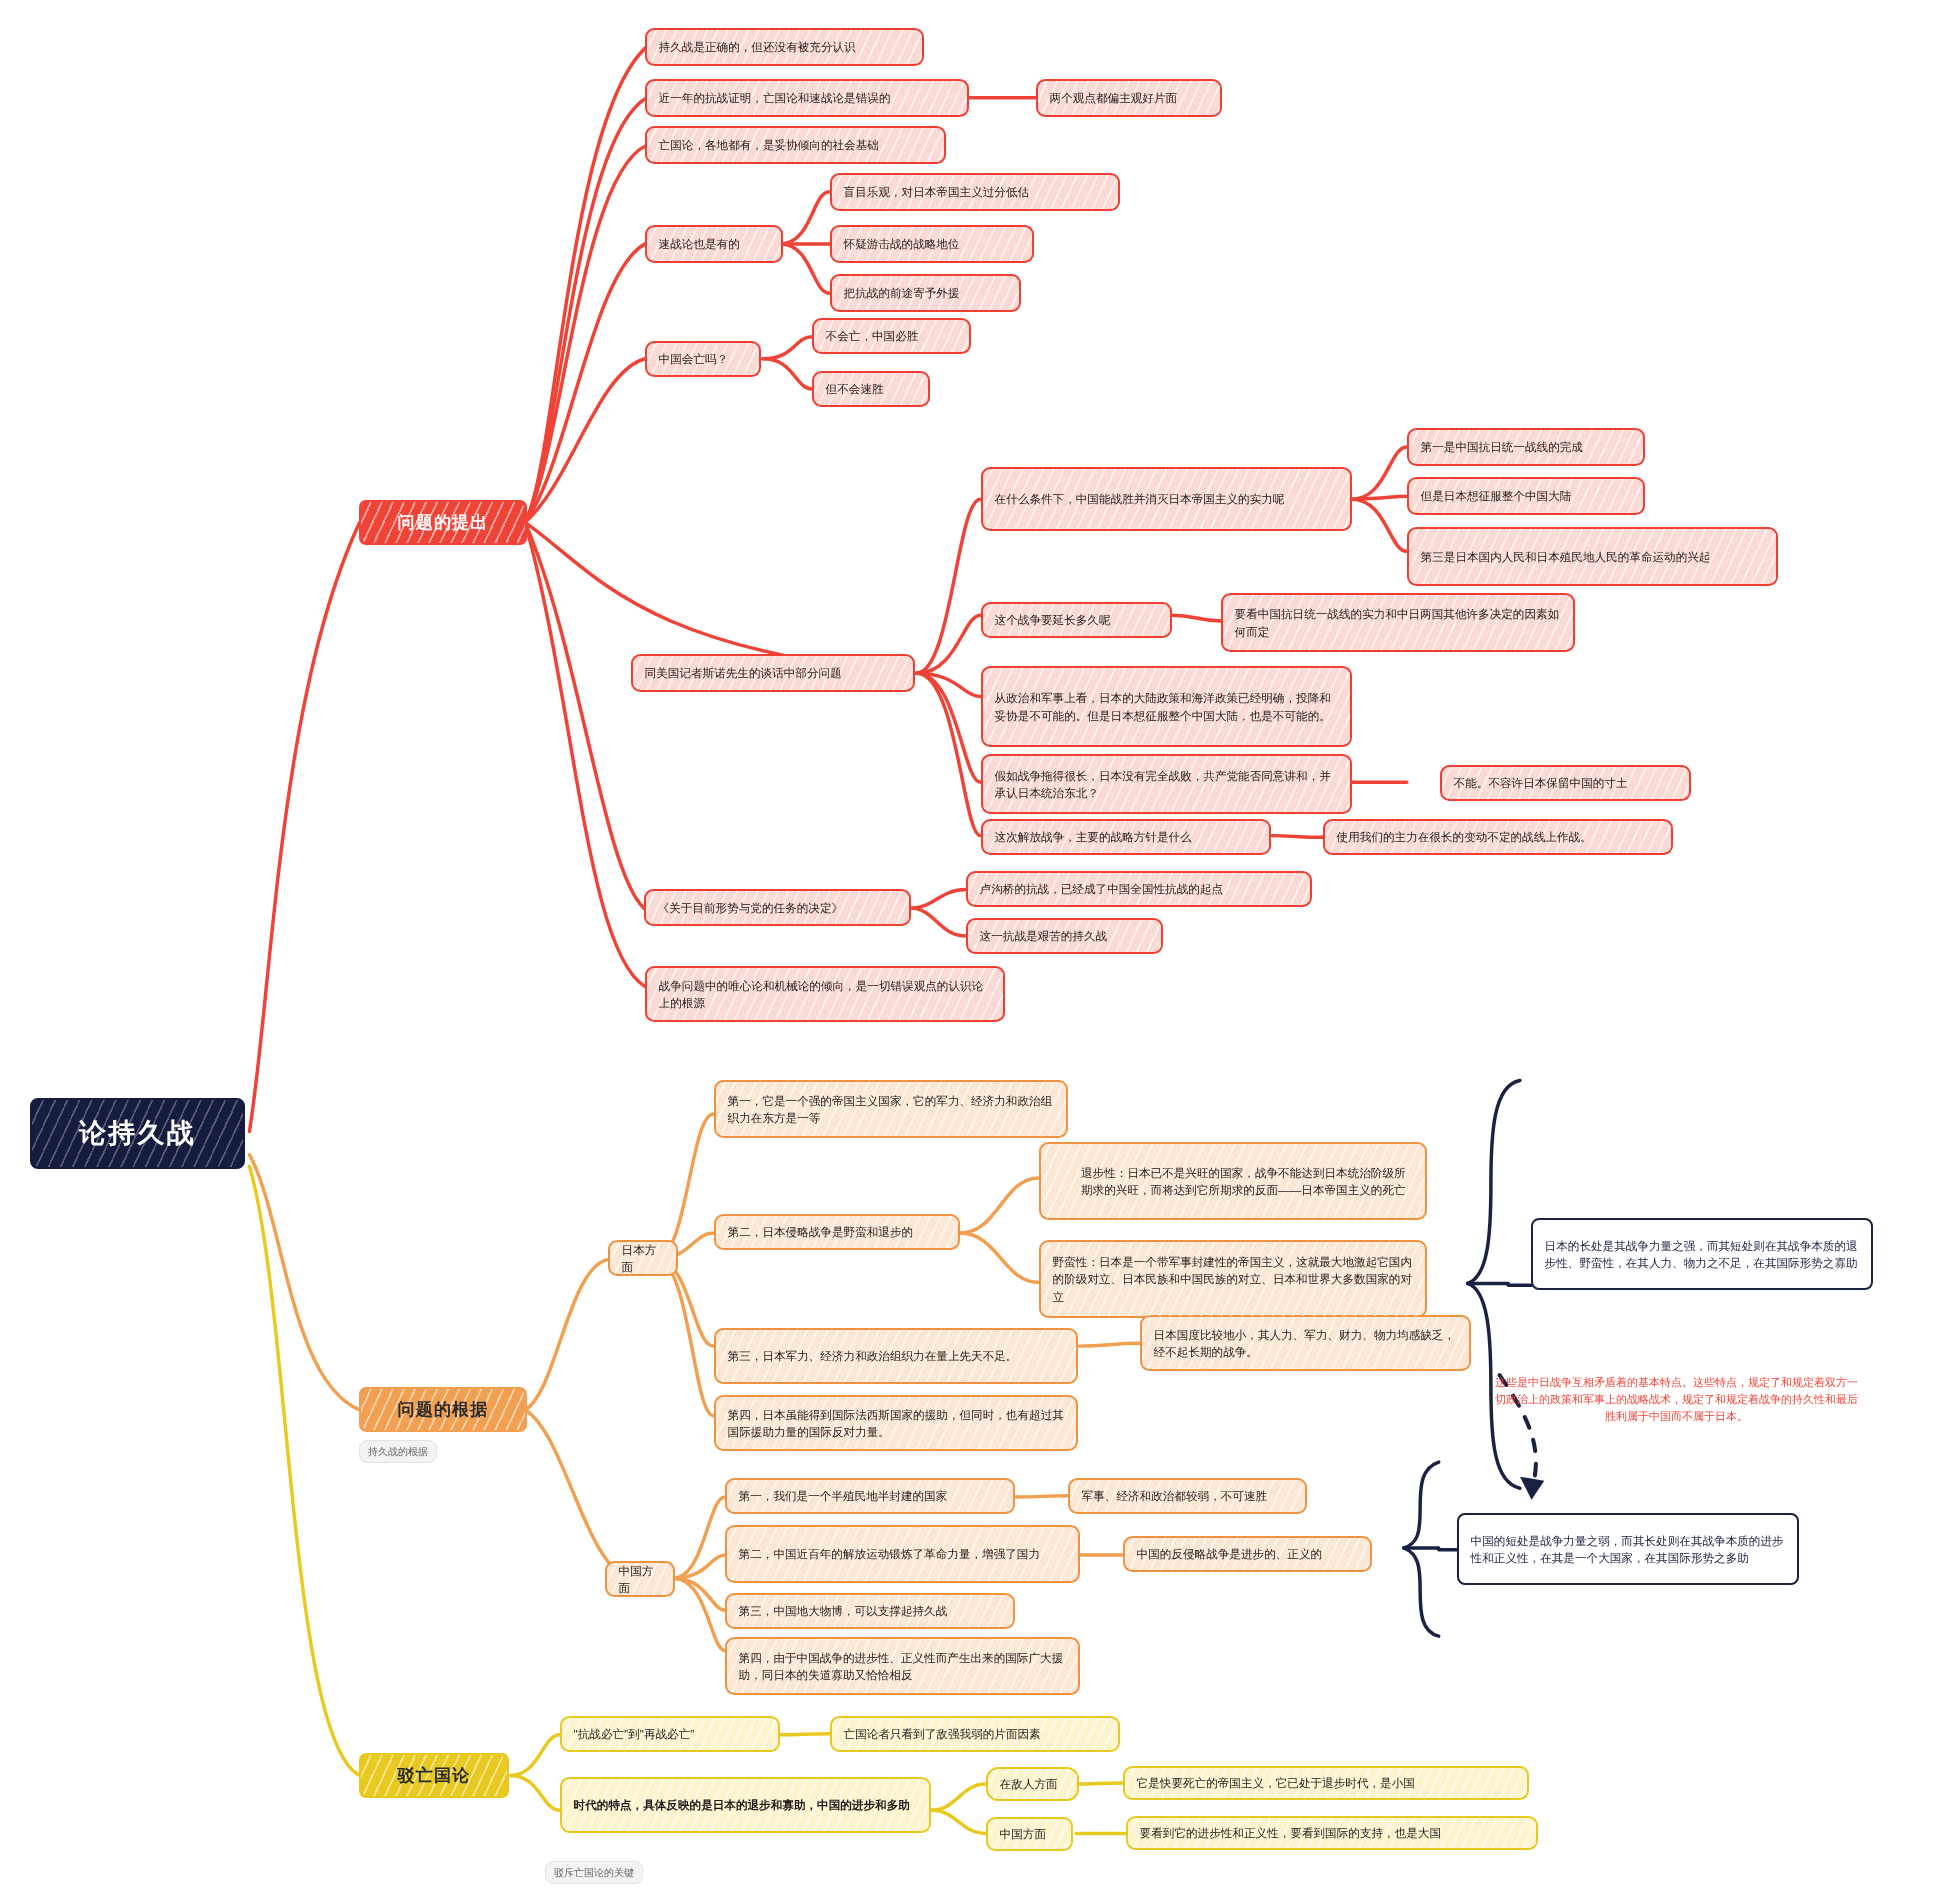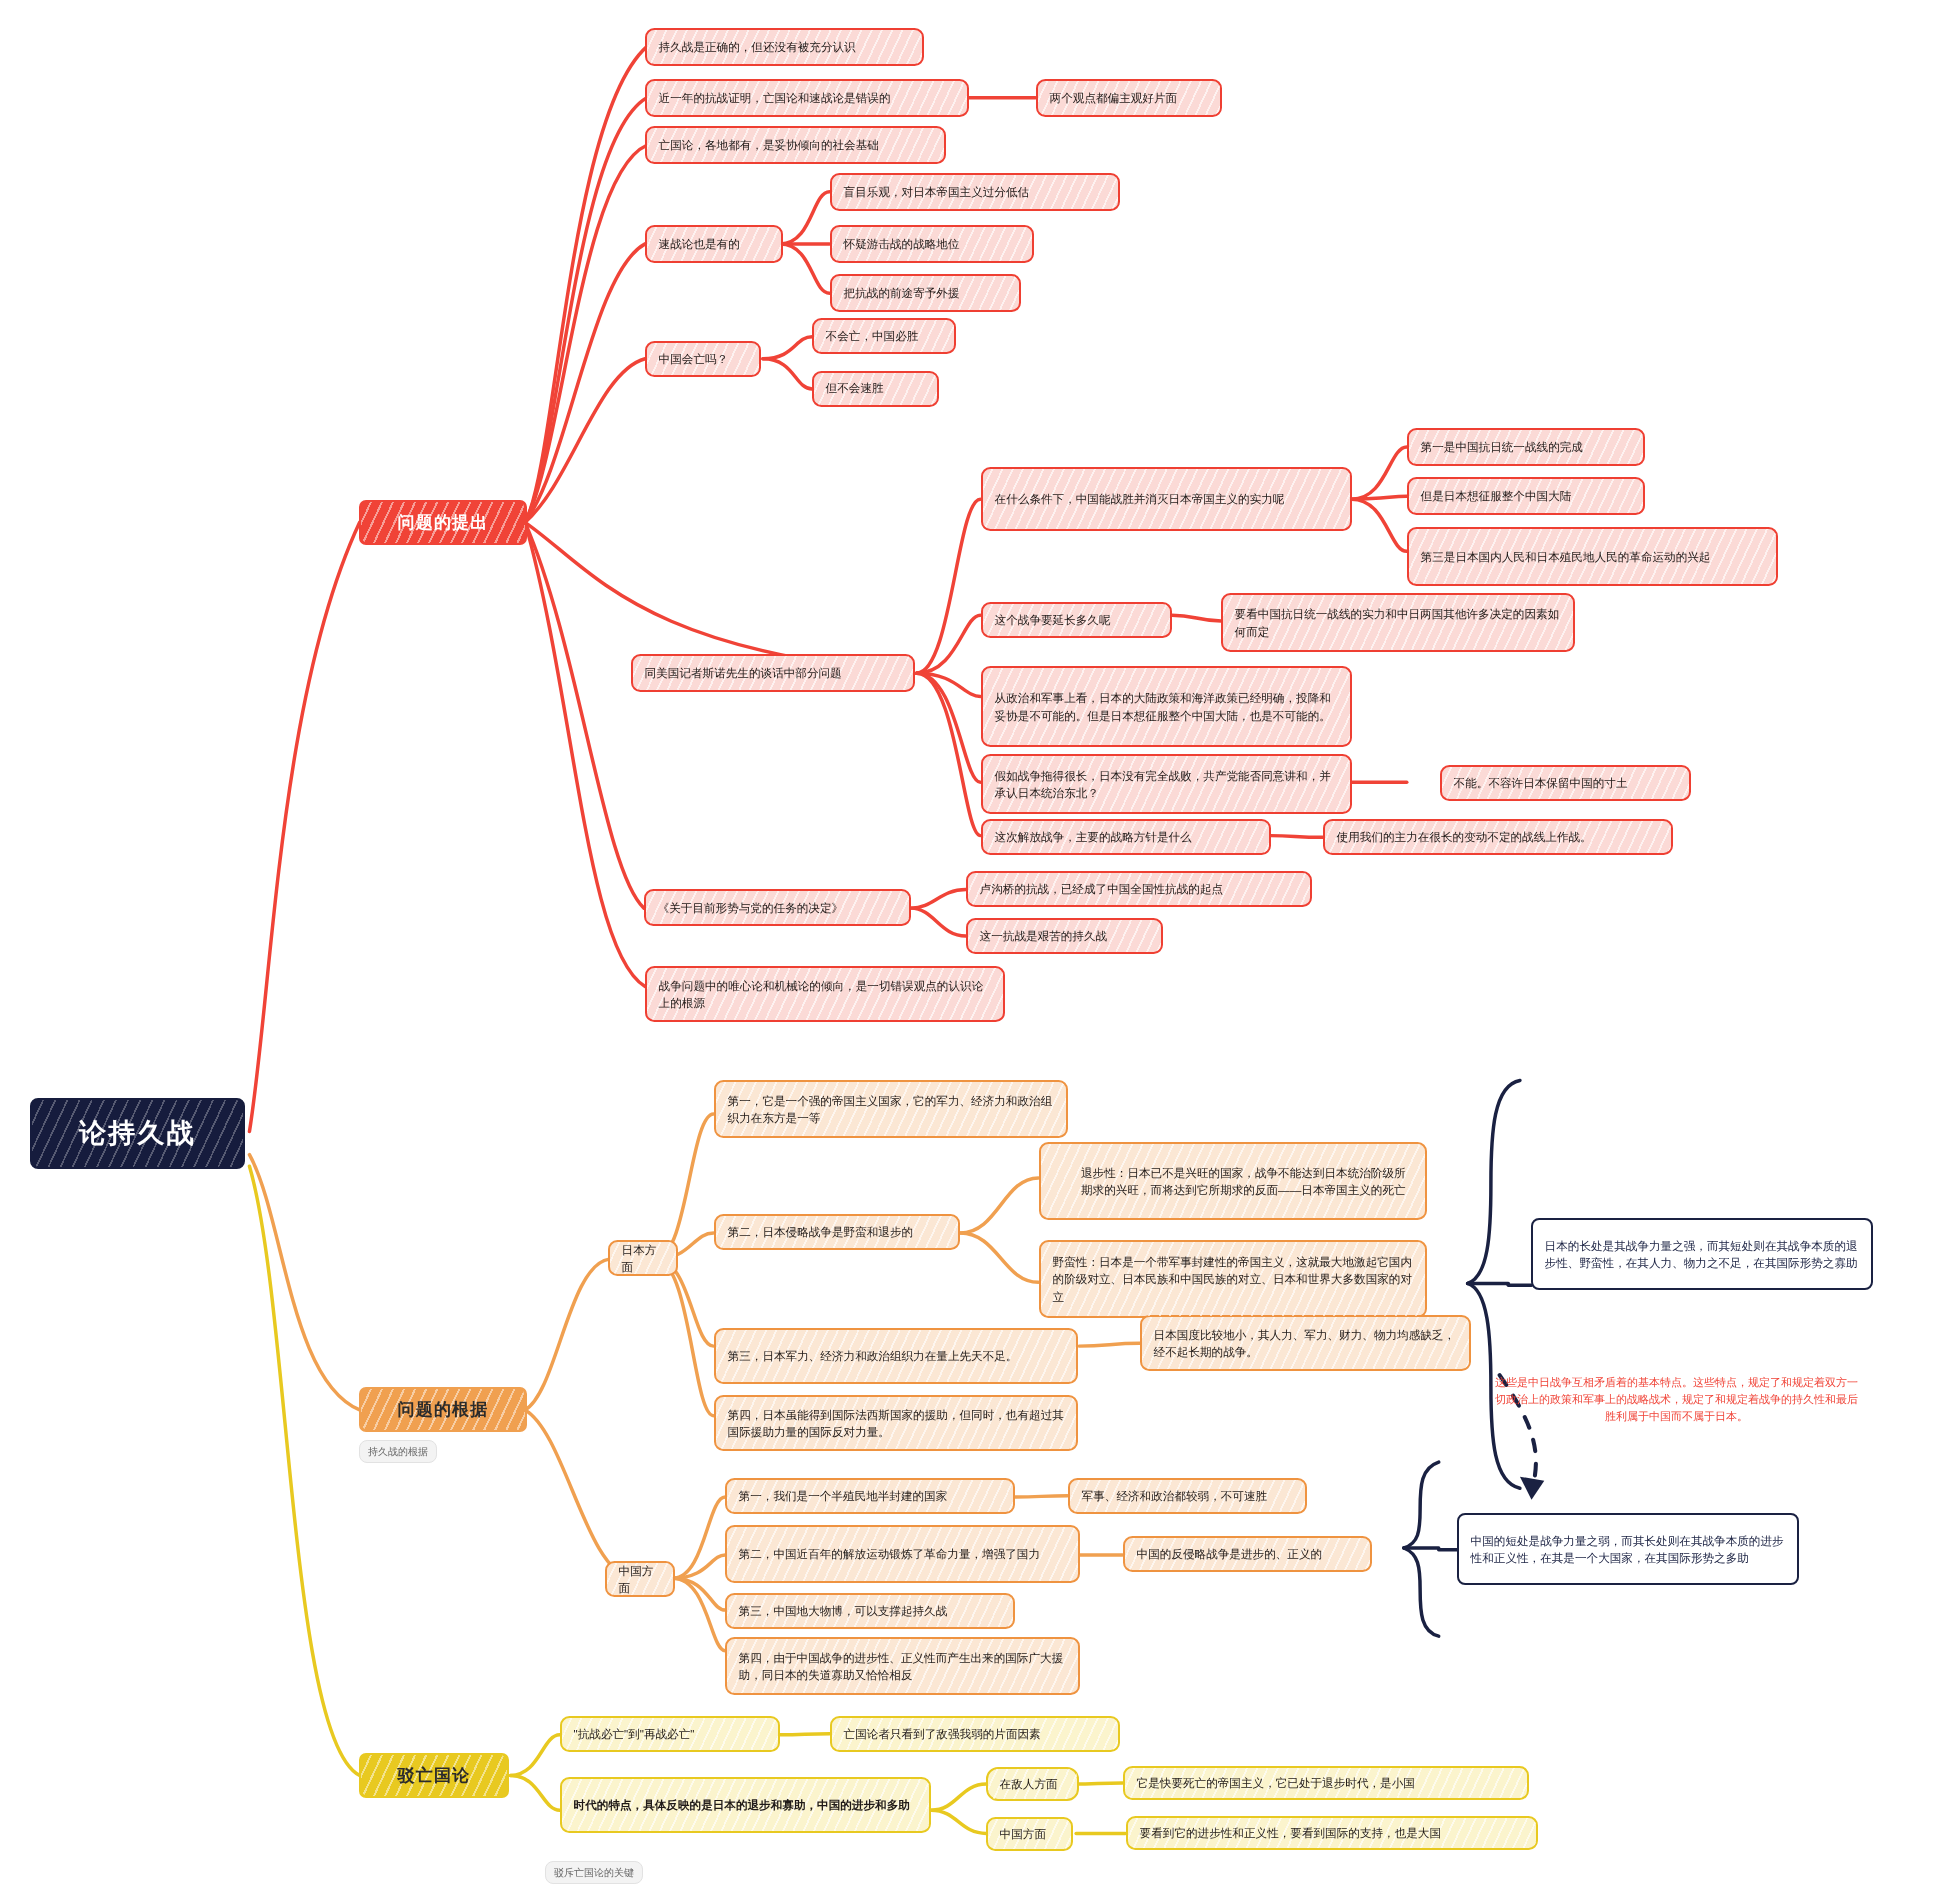--- a/index.html
+++ b/index.html
@@ -195,24 +195,24 @@
 
   <div class="node red-box" style="left:830px;top:225px;width:204px;height:38px;">
     <span class="txt">怀疑游击战的战略地位</span></div>
 
   <div class="node red-box" style="left:830px;top:274px;width:191px;height:38px;">
     <span class="txt">把抗战的前途寄予外援</span></div>
 
   <div class="node red-box" style="left:645px;top:341px;width:116px;height:36px;">
     <span class="txt">中国会亡吗？</span></div>
 
-  <div class="node red-box" style="left:812px;top:318px;width:144px;height:36px;">
+  <div class="node red-box" style="left:812px;top:318px;width:159px;height:36px;">
     <span class="txt">不会亡，中国必胜</span></div>
 
-  <div class="node red-box" style="left:812px;top:371px;width:127px;height:36px;font-family:Liberation Serif, serif;">
+  <div class="node red-box" style="left:812px;top:371px;width:118px;height:36px;">
     <span class="txt">但不会速胜</span></div>
 
   <div class="node red-box" style="left:631px;top:654px;width:284px;height:38px;">
     <span class="txt">同美国记者斯诺先生的谈话中部分问题</span></div>
 
   <div class="node red-box" style="left:981px;top:467px;width:371px;height:64px;">
     <span class="txt">在什么条件下，中国能战胜并消灭日本帝国主义的实力呢</span></div>
 
   <div class="node red-box" style="left:1407px;top:428px;width:238px;height:38px;">
     <span class="txt">第一是中国抗日统一战线的完成</span></div>

